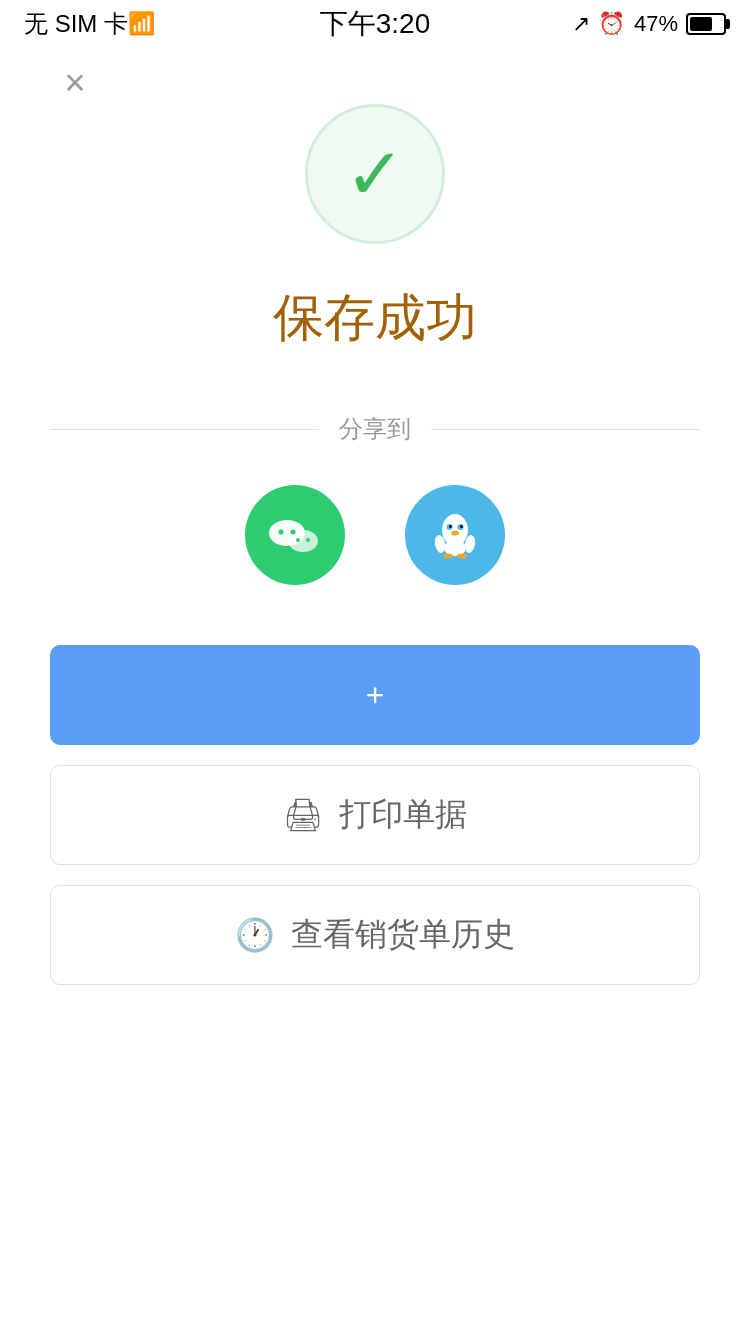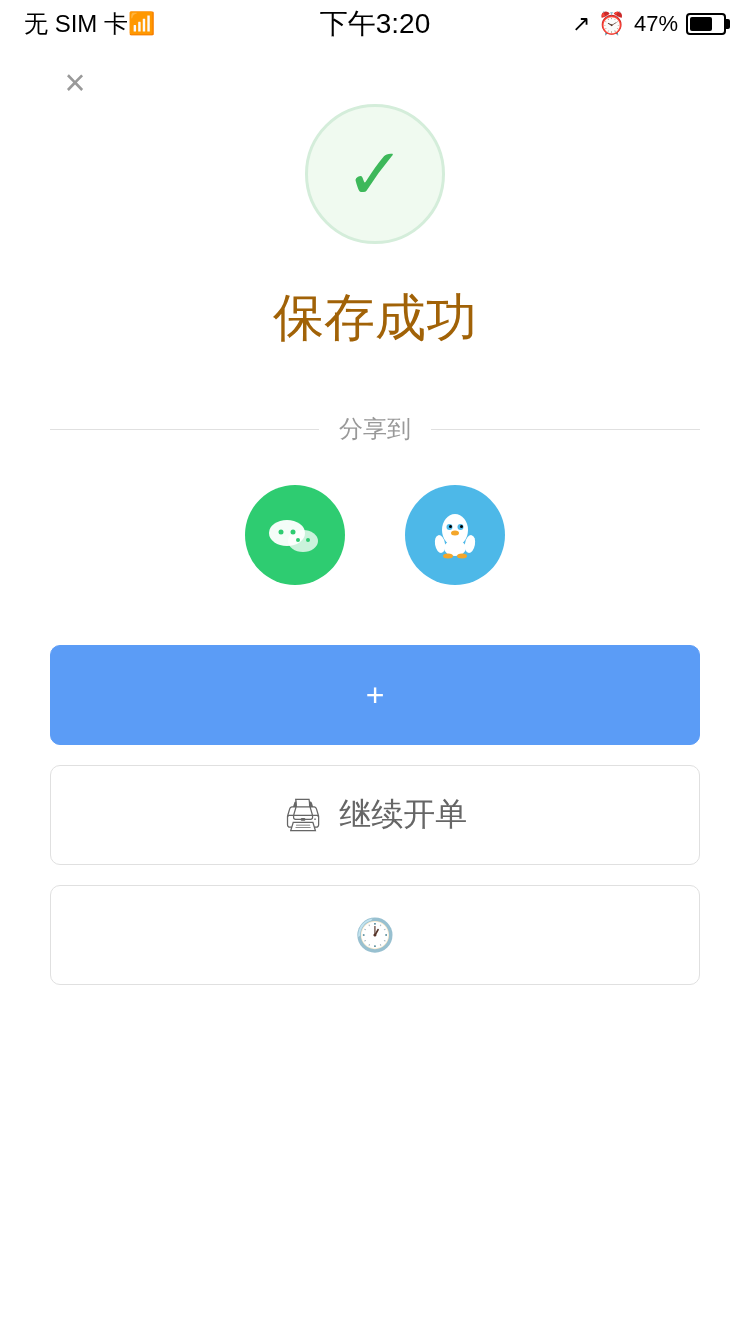--- a/index.html
+++ b/index.html
@@ -294,20 +294,21 @@
       </div>
     </div>
   </div>
 
   <div class="actions">
     <button class="action-btn primary">
       <span class="btn-icon">+</span>
     </button>
     <button class="action-btn">
       <span class="btn-icon">🖨</span>
-      <span>继续开单</span>
+      <span>打印单据</span>
     </button>
     <button class="action-btn">
       <span class="btn-icon">🕐</span>
+      <span>查看销货单历史</span>
     </button>
   </div>
 
 </div>
 
 </body></html>

